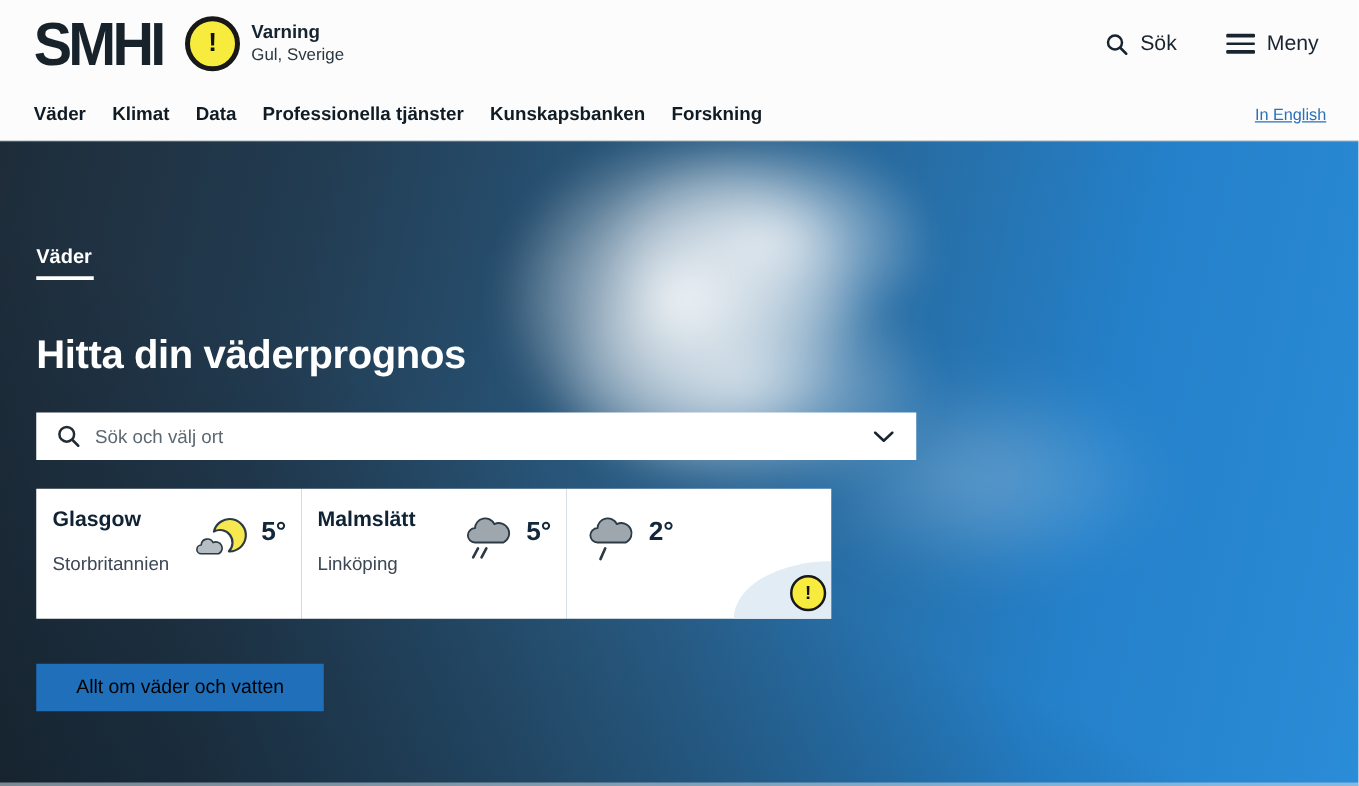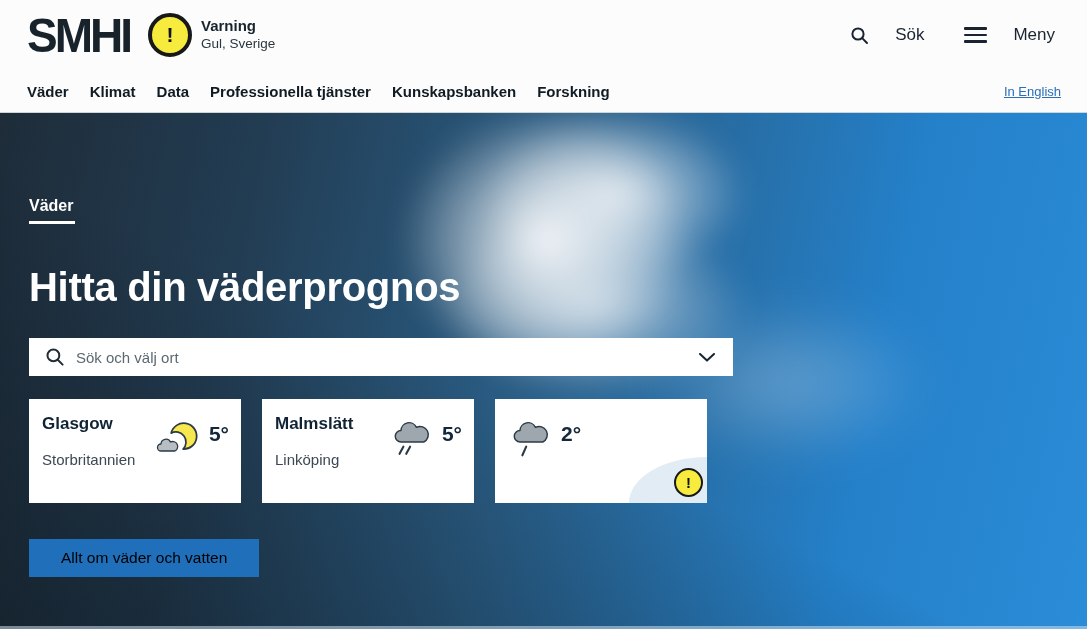--- a/index.html
+++ b/index.html
@@ -29,21 +29,21 @@
     font-weight:900; color:#111; flex:0 0 auto;
   }
   .warn-circle.big { width:44px; height:44px; font-size:21px; }
   .warn-circle.small { width:29px; height:29px; border-width:2.5px; font-size:15px; }
   .warn-text { display:flex; flex-direction:column; line-height:1.25; }
   .warn-text .wt-title { font-weight:700; font-size:15px; color:#16242f; }
   .warn-text .wt-sub { font-size:13.5px; color:#2a3640; }
 
   .topbar-right { display:flex; align-items:center; gap:40px; }
   .tool {
-    display:flex; align-items:center; gap:26px; background:none; border:none;
+    display:flex; align-items:center; gap:9px; background:none; border:none;
     font-family:inherit; font-size:17px; color:#1a2430; cursor:pointer;
   }
   .hamburger { display:flex; flex-direction:column; gap:4px; width:23px; }
   .hamburger span { height:2.6px; background:#1a2430; border-radius:1px; }
 
   
   .mainnav {
     height:43px; background:#fcfcfc; border-bottom:1px solid #cfd4d7;
     display:flex; align-items:center; justify-content:space-between;
     padding:0 26px 0 27px;
@@ -70,36 +70,36 @@
   .cloud.c2 {
     left:640px; top:190px; width:330px; height:160px; filter:blur(24px); opacity:.38;
     background: radial-gradient(closest-side at 45% 50%, rgba(255,255,255,0.75), rgba(255,255,255,0) 100%);
   }
   .hero-inner { position:relative; padding:84px 0 0 29px; width:708px; }
 
   .eyebrow { display:inline-block; color:#fff; font-size:16px; font-weight:700; cursor:pointer; }
   .eyebrow-rule { width:46px; height:3px; background:#fff; margin-top:6px; }
 
   h1.hero-title {
-    margin-top:41px; color:#fff; font-size:40px; font-weight:700; letter-spacing:-0.3px;
+    margin-top:41px; color:#fff; font-size:32px; font-weight:700; letter-spacing:-0.3px;
   }
 
   .searchbox {
     margin-top:28px; width:704px; height:38px; background:#fff;
     display:flex; align-items:center; padding:0 16px; cursor:text;
   }
   .searchbox svg.mag { flex:0 0 auto; }
   .searchbox input {
     flex:1; border:none; outline:none; font-family:inherit; font-size:15px;
     color:#31404c; margin-left:11px; background:transparent;
   }
   .searchbox input::placeholder { color:#5c6871; opacity:1; }
   .chev { flex:0 0 auto; cursor:pointer; padding:4px 2px; display:flex; }
 
-  .cards { margin-top:23px; display:flex; gap:21px; width:678px; }
+  .cards { margin-top:23px; display:flex; width:678px; }
   .card {
     position:relative; width:212px; height:104px; background:#fff; text-decoration:none;
     display:flex; justify-content:space-between; padding:14px 12px 0 13px; cursor:pointer;
     overflow:hidden;
   }
   .card-name { font-size:17px; font-weight:700; color:#0f2334; line-height:1.3; }
   .card-region { font-size:15px; color:#3c4854; margin-top:16px; }
   .card-weather { display:flex; align-items:flex-start; gap:7px; padding-top:4px; }
   .card-weather svg { flex:0 0 auto; }
   .temp { font-size:21px; font-weight:700; color:#13283a; line-height:1.6; }

